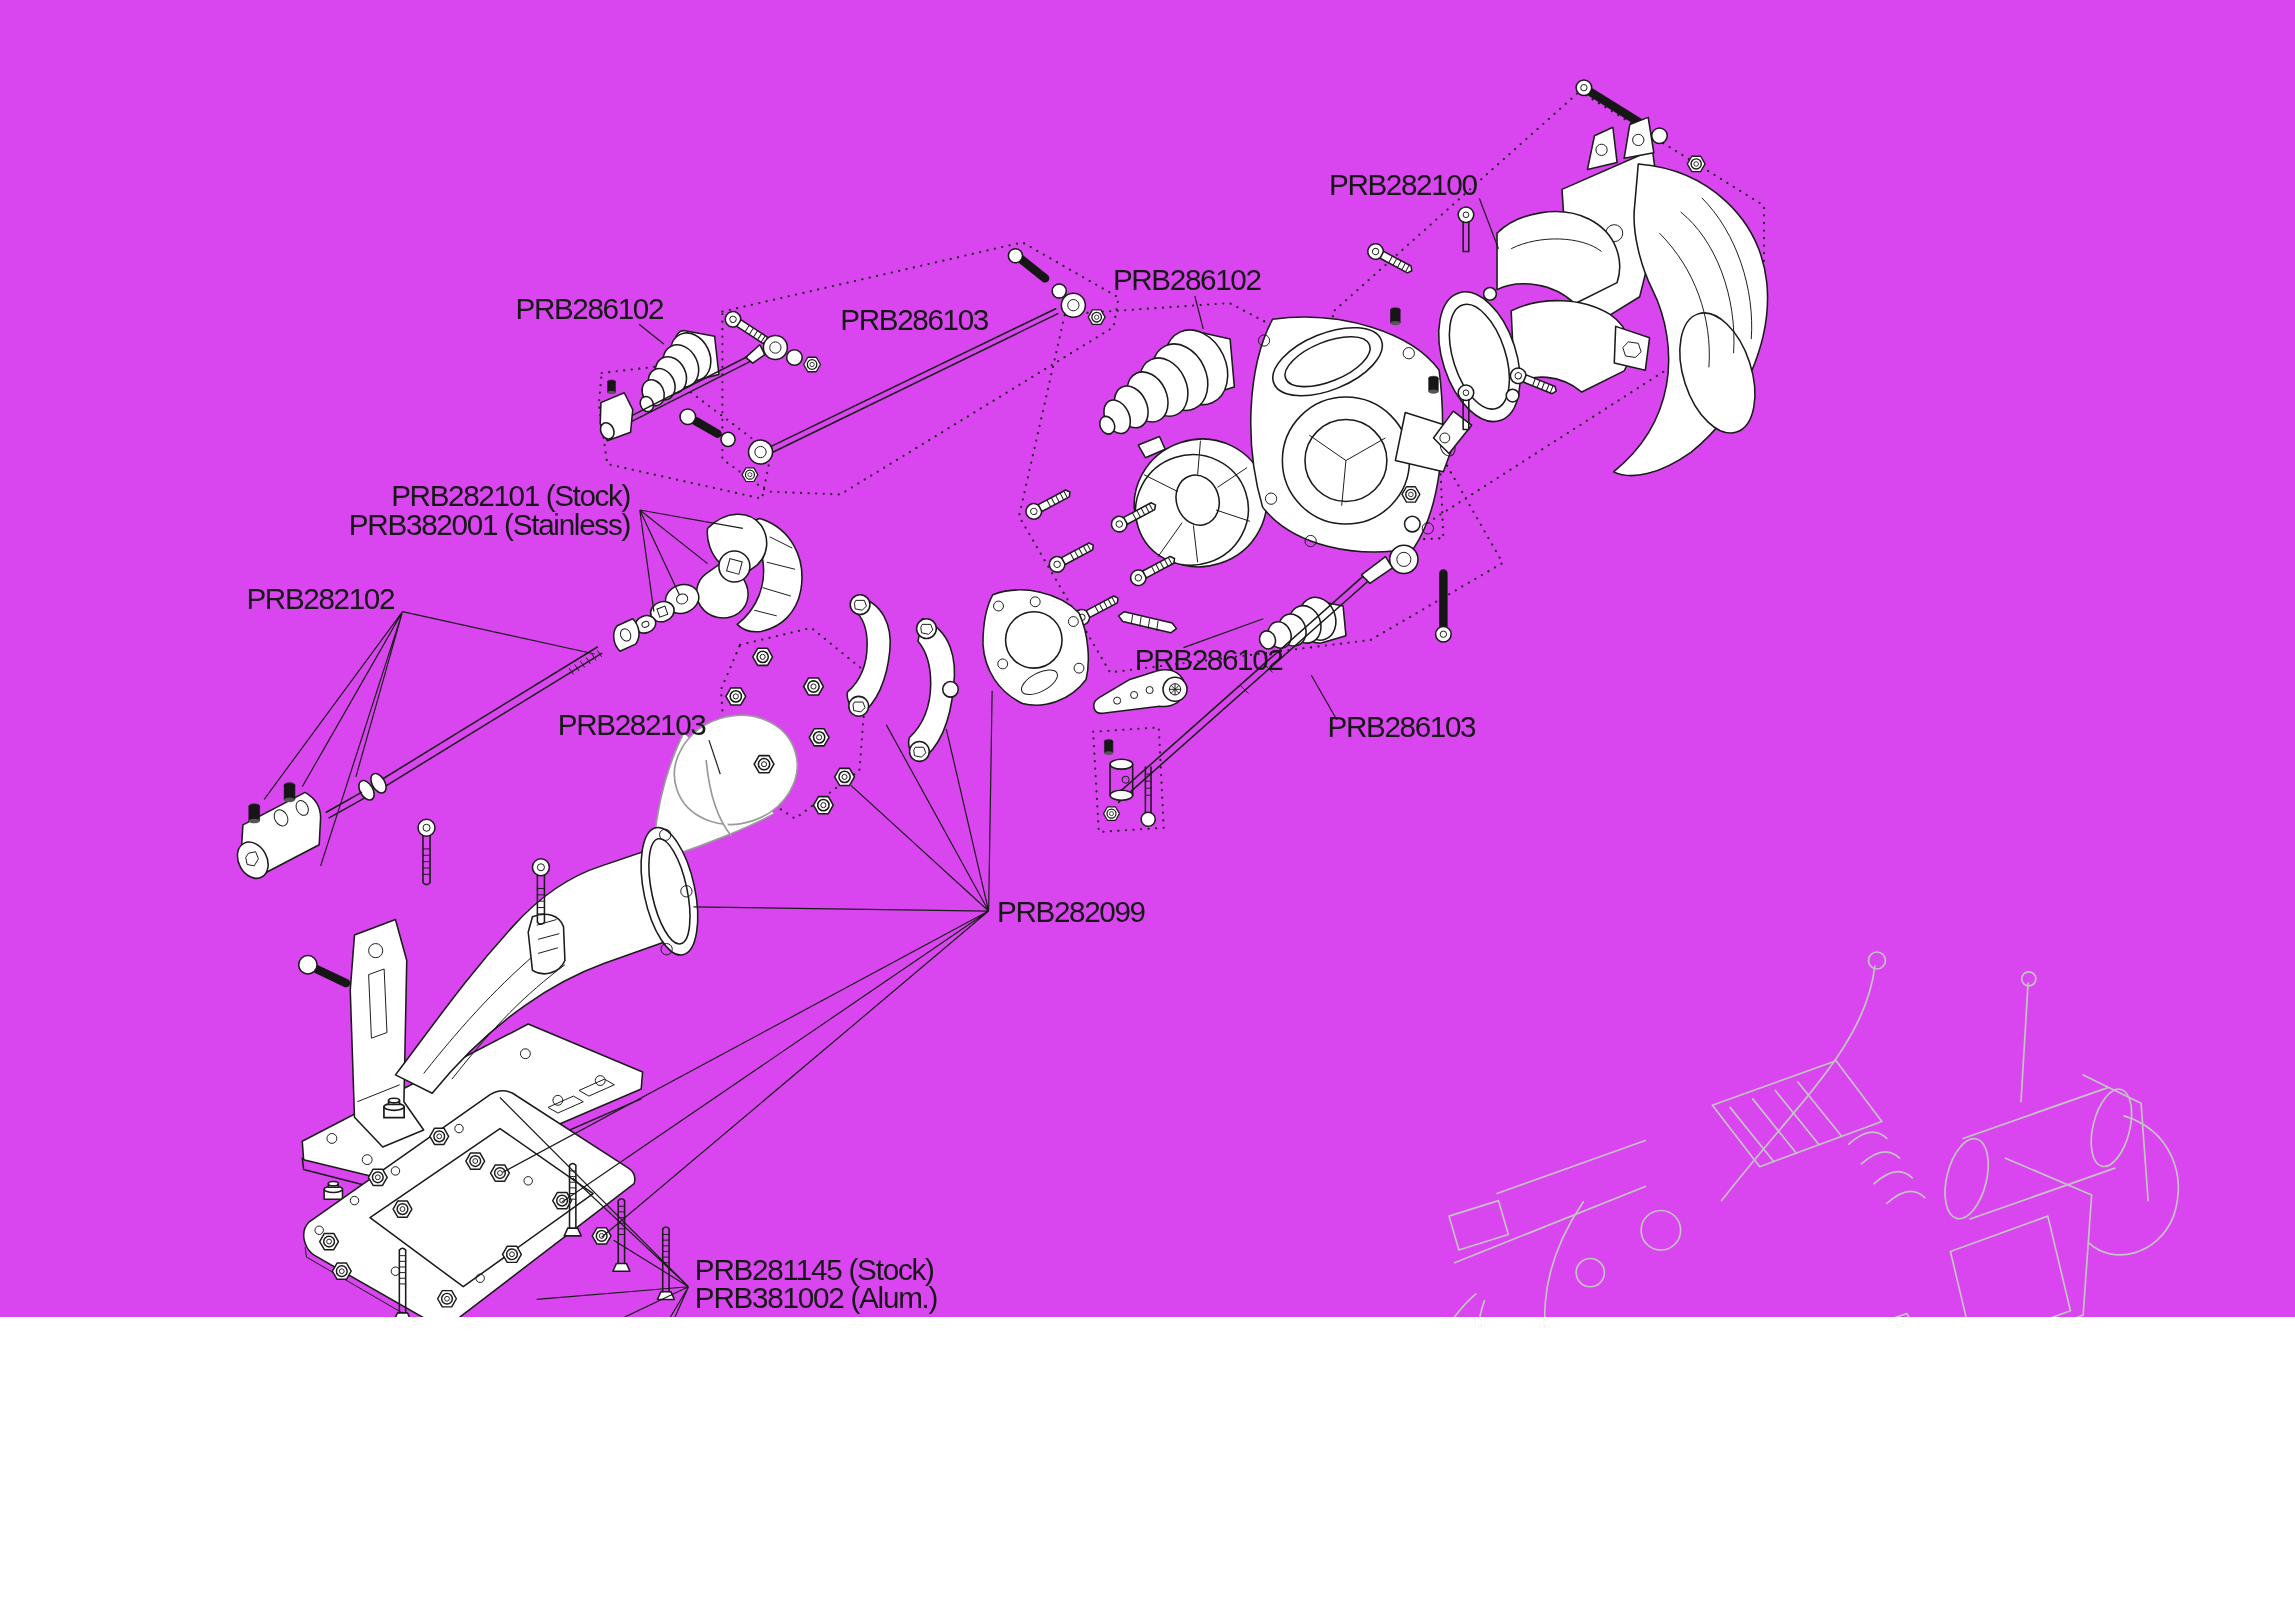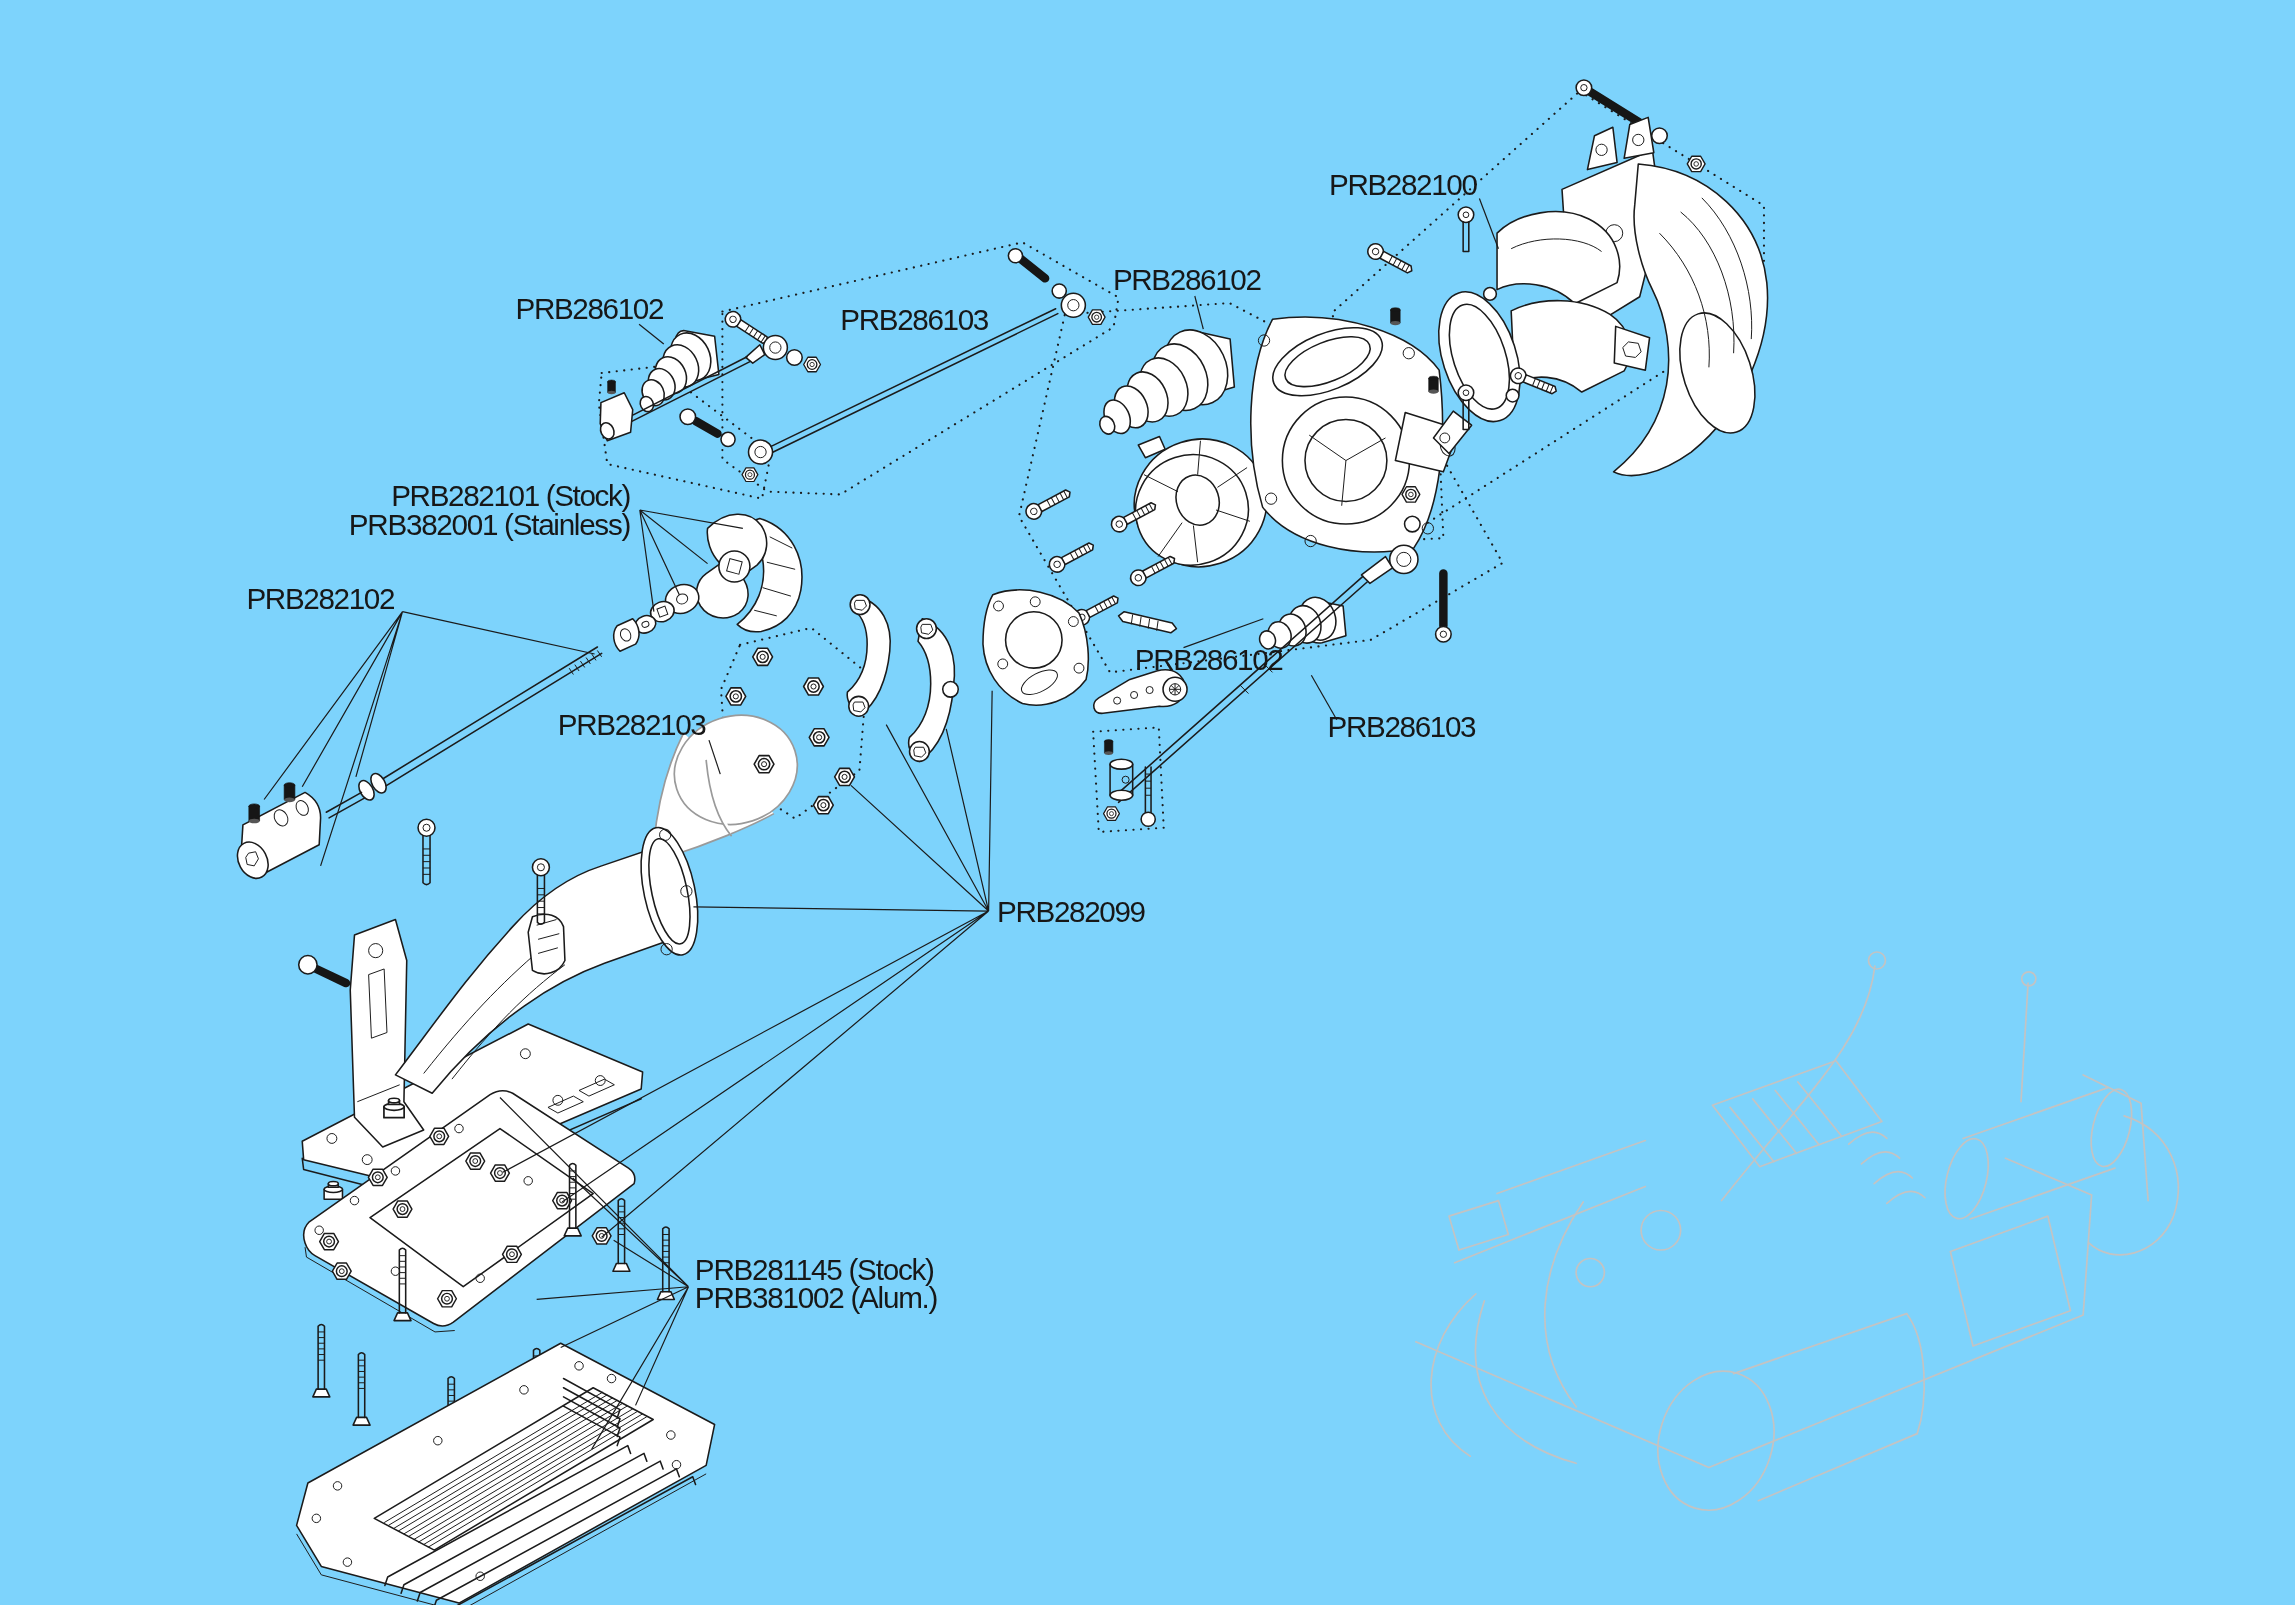--- a/index.html
+++ b/index.html
@@ -1,16 +1,16 @@
 <!DOCTYPE html>
 <html style="font-size:11.3px"><head>
 <meta charset="utf-8">
 <style>
   html,body{margin:0;padding:0;background:#ffffff;}
-  .stage{position:relative;width:2295px;height:1605px;background:#7dd3fc;overflow:hidden;}
+  .stage{position:relative;width:2295px;height:1317px;background:#d946ef;overflow:hidden;}
   svg{display:block;}
   .ln{fill:none;stroke:#1b1b1b;stroke-width:2.2;stroke-linejoin:round;stroke-linecap:round;}
   .fw{fill:#ffffff;stroke:#1b1b1b;stroke-width:2.2;stroke-linejoin:round;stroke-linecap:round;}
   .thin{fill:none;stroke:#1b1b1b;stroke-width:1.4;}
   .dk{fill:#161616;stroke:#161616;stroke-width:1;}
   .dkl{fill:none;stroke:#161616;stroke-width:12;stroke-linecap:round;}
   .dash{fill:none;stroke:#1b1b1b;stroke-width:3;stroke-dasharray:0.2 10.5;stroke-linecap:round;stroke-linejoin:round;}
   .ldr{fill:none;stroke:#1b1b1b;stroke-width:1.7;}
   .ghost{fill:none;stroke:#c3c3c3;stroke-width:2.4;stroke-linejoin:round;stroke-linecap:round;}
   .gray{fill:#ffffff;stroke:#9a9a9a;stroke-width:2.4;stroke-linejoin:round;}

